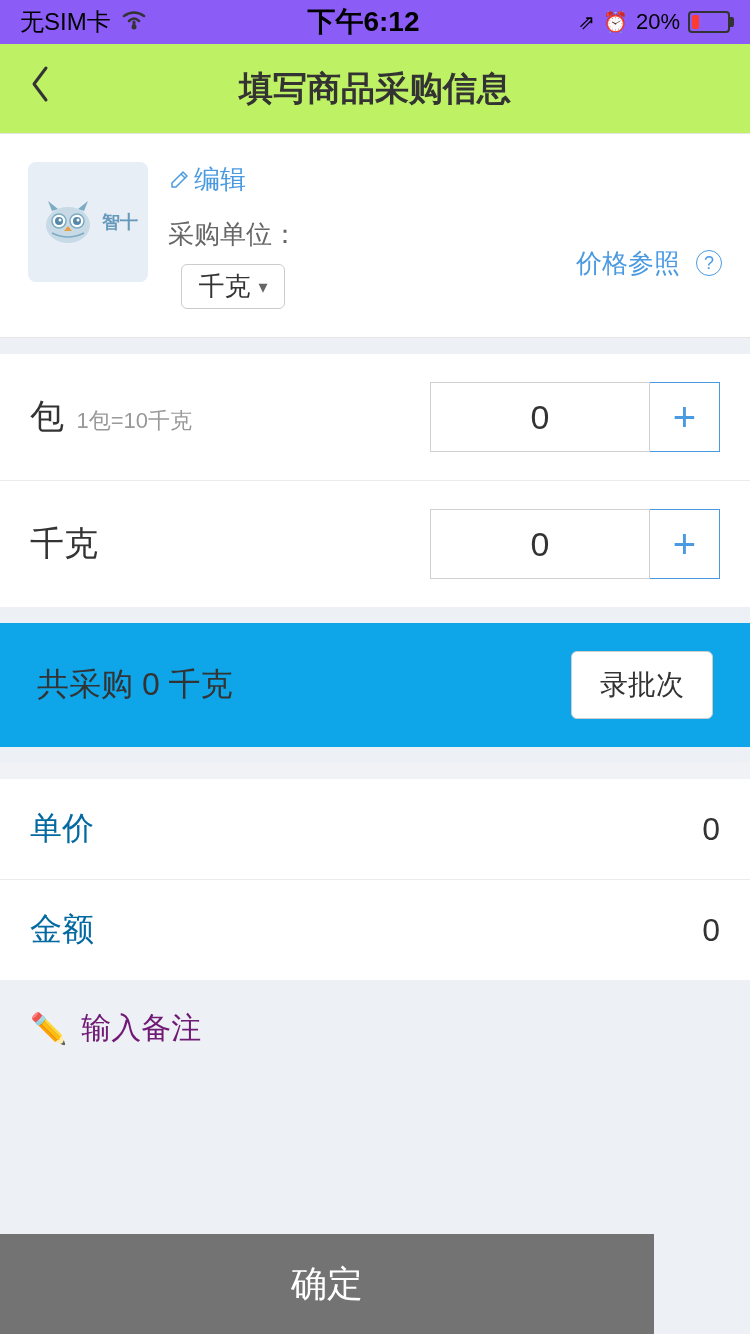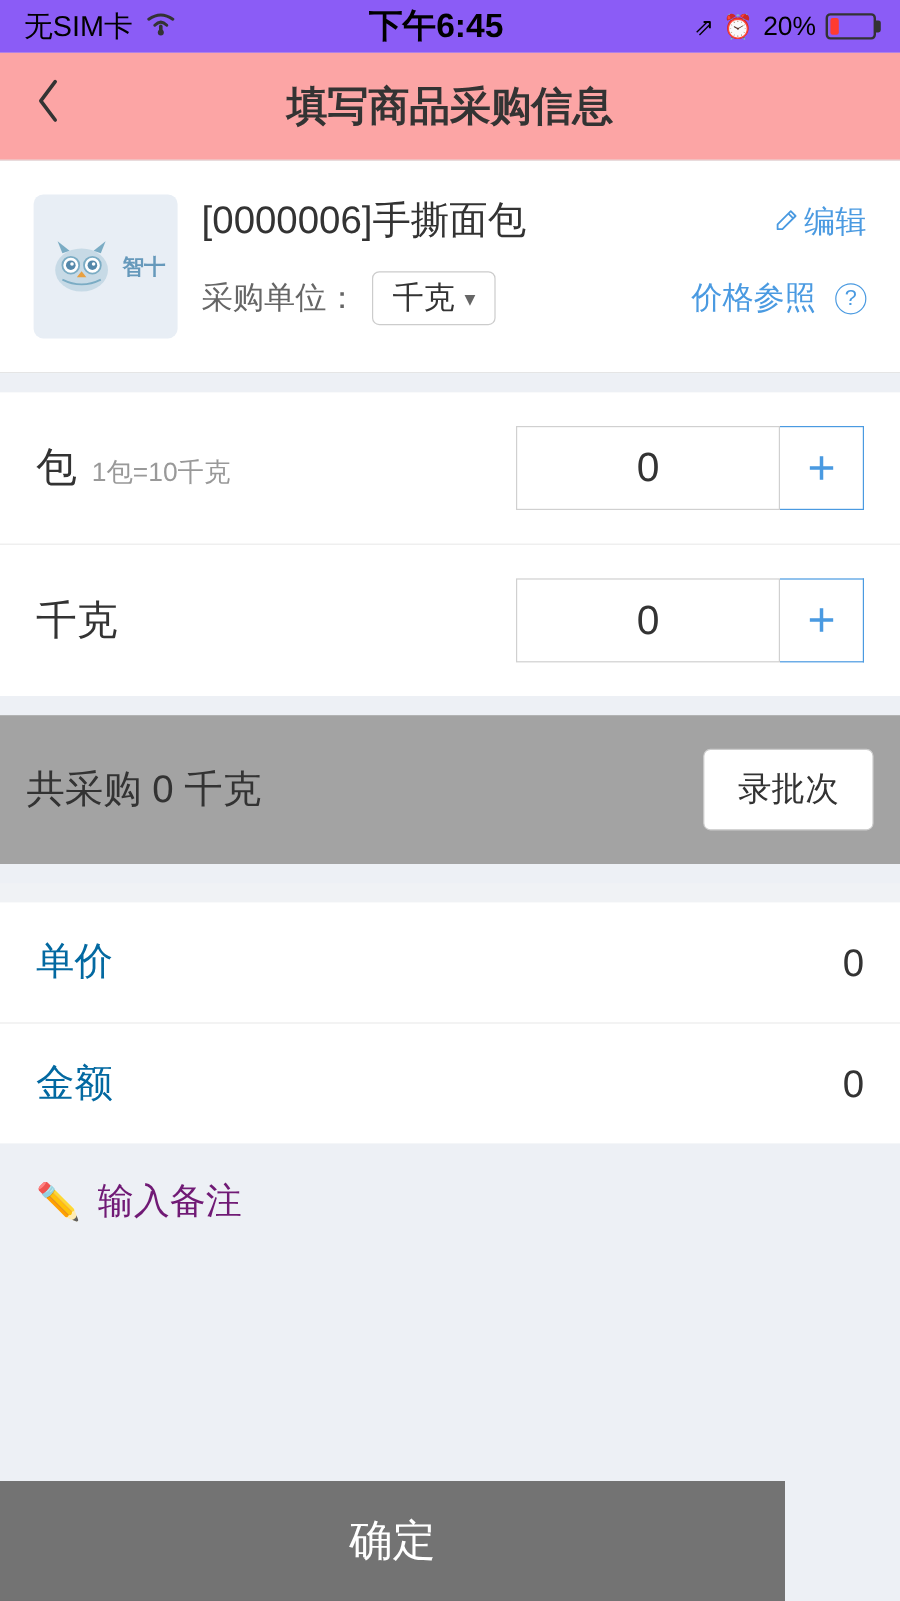--- a/index.html
+++ b/index.html
@@ -69,21 +69,21 @@
       width: 20%;
       height: 100%;
       background: #ff3b30;
       border-radius: 2px;
     }
 
     
     .nav-bar {
       width: 750px;
       height: 90px;
-      background: #fca5a5;
+      background: #bef264;
       display: flex;
       align-items: center;
       justify-content: center;
       border-bottom: 1px solid #e5e5e5;
       position: relative;
     }
     .nav-back {
       position: absolute;
       left: 28px;
       font-size: 36px;
@@ -234,25 +234,25 @@
       font-size: 40px;
       display: flex;
       align-items: center;
       justify-content: center;
       cursor: pointer;
       border-left: none;
     }
 
     
     .total-row {
-      background: #a3a3a3;
-      display: flex;
-      align-items: center;
-      justify-content: space-between;
-      padding: 28px 22px;
+      background: #0ea5e9;
+      display: flex;
+      align-items: center;
+      justify-content: space-between;
+      padding: 28px 37px;
       gap: 36px;
     }
     .total-label {
       font-size: 32px;
       color: #333;
     }
     .record-batch-btn {
       border: 1.5px solid #ccc;
       border-radius: 6px;
       padding: 14px 28px;
@@ -338,21 +338,21 @@
     <span>无SIM卡</span>
     <span>
       <svg width="30" height="22" viewBox="0 0 30 22">
         <path d="M15 18 Q15 14 15 14" stroke="#333" stroke-width="3" fill="none" stroke-linecap="round"></path>
         <path d="M10 13 Q15 8 20 13" stroke="#333" stroke-width="2.5" fill="none" stroke-linecap="round"></path>
         <path d="M5 8 Q15 1 25 8" stroke="#333" stroke-width="2.5" fill="none" stroke-linecap="round"></path>
         <circle cx="15" cy="19" r="2.5" fill="#333"></circle>
       </svg>
     </span>
   </div>
-  <div class="status-center">下午6:45</div>
+  <div class="status-center">下午6:12</div>
   <div class="status-right">
     <span style="font-size:20px;">⇗</span>
     <span style="font-size:20px;">⏰</span>
     <span>20%</span>
     <span class="battery-icon">
       <span class="battery-body">
           <span class="battery-fill"></span>
         </span>
     </span>
   </div>
@@ -386,31 +386,30 @@
 
         <polygon points="30,29 26,34 34,34" fill="#e8a040"></polygon>
 
         <path d="M14,36 Q30,44 46,36" stroke="#7bacc4" stroke-width="1.5" fill="none"></path>
       </svg>
       <span class="product-brand-text">智十</span>
     </div>
   </div>
   <div class="product-info">
     <div class="product-name-row">
-      <span class="product-name">[0000006]手撕面包</span>
       <span class="edit-btn">
         <svg width="22" height="22" viewBox="0 0 22 22">
           <path d="M15 3 L19 7 L8 18 L4 18 L4 14 Z" stroke="#4a9ae1" stroke-width="1.5" fill="none" stroke-linejoin="round"></path>
           <line x1="13" y1="5" x2="17" y2="9" stroke="#4a9ae1" stroke-width="1.5"></line>
         </svg>
         <span>编辑</span>
       </span>
     </div>
     <div class="unit-row">
-      <div style="display:flex;align-items:center;gap:12px;">
+      <div style="display:flex;align-items:center;gap:12px;flex-direction:column;">
         <span class="unit-label">采购单位：</span>
         <div class="unit-select">
           <span>千克</span>
           <span class="chevron-down">▾</span>
         </div>
       </div>
       <div class="price-ref">
         <span>价格参照</span>
         <span style="width:26px;height:26px;border:1.5px solid #4a9ae1;border-radius:50%;display:inline-flex;align-items:center;justify-content:center;font-size:18px;color:#4a9ae1;">?</span>
       </div>

